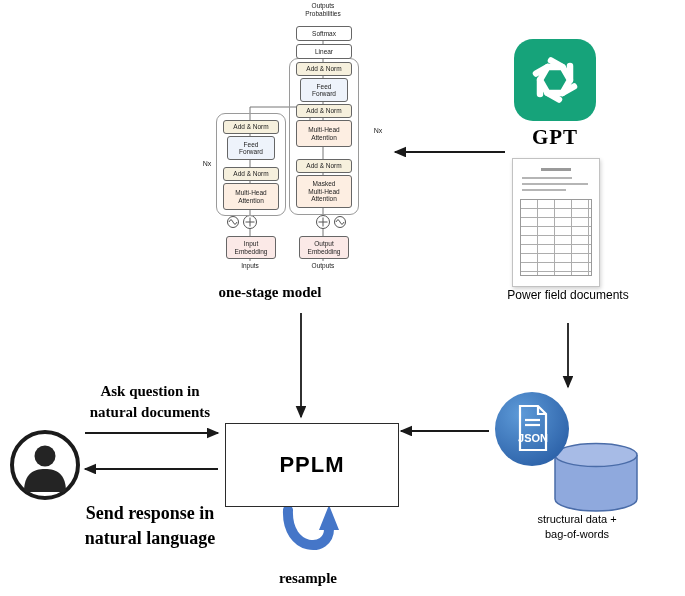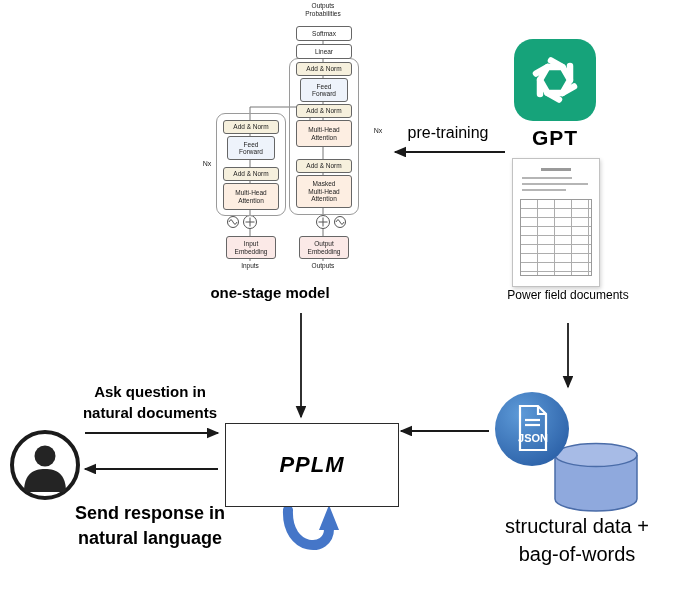--- a/index.html
+++ b/index.html
@@ -10,21 +10,21 @@
   .tbox{position:absolute;z-index:1;border:1px solid #666;border-radius:3px;background:#fff;
         font-size:6.5px;line-height:1.15;display:flex;align-items:center;justify-content:center;
         text-align:center;white-space:pre-line;color:#222;}
   .tb-an{background:#f6f0dd;}
   .tb-ff{background:#eef3fb;}
   .tb-at{background:#fdeee2;}
   .tb-emb{background:#fbe9e7;}
   .tl{position:absolute;z-index:1;font-size:6.5px;text-align:center;color:#222;white-space:pre-line;line-height:1.2;}
   .group-outline{position:absolute;z-index:0;border:1px solid #9a9a9a;border-radius:9px;background:transparent;}
   .txt{position:absolute;z-index:2;font-size:15px;line-height:1.4;white-space:pre-line;}
-  .bold{font-weight:bold;}
+  .bold{font-weight:bold;font-family:Liberation Serif, serif;}
   .ctr{text-align:center;}
   #pplm-box{position:absolute;z-index:2;border:1.5px solid #2b2b2b;background:#fff;
             display:flex;align-items:center;justify-content:center;}
   #pplm-box span{font-size:22px;font-weight:bold;letter-spacing:1px;}
 </style>
 </head>
 <body>
 
 <div id="canvas">
 
@@ -115,21 +115,20 @@
         <line x1="49.5" y1="55" x2="61" y2="48.5"></line>
         <line x1="34.5" y1="55" x2="46" y2="61.5"></line>
         <line x1="27" y1="42" x2="27" y2="56"></line>
         <line x1="34.5" y1="29" x2="23" y2="35.5"></line>
         <line x1="49.5" y1="29" x2="38" y2="22.5"></line>
       </g>
     </svg>
   </div>
   <div class="txt bold ctr" style="left:513px;top:123px;width:84px;font-size:21px;letter-spacing:1px;">GPT</div>
 
-  <div class="txt ctr" style="left:390px;top:122px;width:116px;font-size:16px;">pre-training</div>
 
   <div class="abs" style="left:512px;top:158px;width:86px;height:127px;z-index:2;background:#fff;border:1px solid #c2c2c2;box-shadow:1px 2px 4px rgba(0,0,0,.18);">
     <div style="position:absolute;left:28px;top:9px;width:30px;height:3px;background:#9a9a9a;"></div>
     <div style="position:absolute;left:9px;top:18px;width:50px;height:2px;background:#b5b5b5;"></div>
     <div style="position:absolute;left:9px;top:24px;width:66px;height:2px;background:#b5b5b5;"></div>
     <div style="position:absolute;left:9px;top:30px;width:44px;height:2px;background:#b5b5b5;"></div>
     <div style="position:absolute;left:7px;top:40px;right:7px;bottom:10px;border:1px solid #9a9a9a;background-image:repeating-linear-gradient(180deg,transparent 0,transparent 8px,#adadad 8px,#adadad 9px),repeating-linear-gradient(90deg,transparent 0,transparent 16px,#adadad 16px,#adadad 17px);"></div>
   </div>
   <div class="txt ctr" style="left:458px;top:287px;width:220px;font-size:12px;">Power field  documents</div>
 
@@ -145,24 +144,24 @@
       <circle cx="38" cy="38" r="37" fill="url(#jg)"></circle>
       <g stroke="#fff" stroke-width="2.2" fill="none">
         <path d="M26,15 L44,15 L52,23 L52,59 L26,59 Z"></path>
         <path d="M44,15 L44,23 L52,23"></path>
         <line x1="31" y1="29" x2="46" y2="29"></line>
         <line x1="31" y1="34" x2="46" y2="34"></line>
       </g>
       <text x="39" y="51" text-anchor="middle" font-size="11" font-weight="bold" fill="#fff" font-family="Liberation Sans, sans-serif">JSON</text>
     </svg>
   </div>
-  <div class="txt ctr" style="left:488px;top:512px;width:178px;font-size:20px;">structural data +
+  <div class="txt ctr" style="left:488px;top:512px;width:178px;font-size:11px;">structural data +
 bag-of-words</div>
 
-  <div id="pplm-box" style="left:225px;top:423px;width:172px;height:82px;font-style:italic;">
+  <div id="pplm-box" style="left:225px;top:423px;width:172px;height:82px;">
     <span>PPLM</span>
   </div>
 
   <div class="abs" style="left:8px;top:428px;width:74px;height:74px;z-index:2;">
     <svg width="74" height="74" viewBox="0 0 74 74">
       <defs>
           <clipPath id="uc">
             <circle cx="37" cy="37" r="33"></circle>
           </clipPath>
         </defs>
@@ -171,14 +170,15 @@
         <circle cx="37" cy="28" r="10.5"></circle>
         <path d="M16,64 C16,46 25,41 37,41 C49,41 58,46 58,64 Z"></path>
       </g>
     </svg>
   </div>
 
   <div class="txt bold ctr" style="left:66px;top:381px;width:168px;font-size:15px;">Ask question in
 natural documents</div>
   <div class="txt bold ctr" style="left:62px;top:501px;width:176px;font-size:18px;">Send response in
 natural language</div>
+  <div class="txt bold ctr" style="left:256px;top:568px;width:104px;font-size:15px;">resample</div>
 
 </div>
 
 </body></html>

